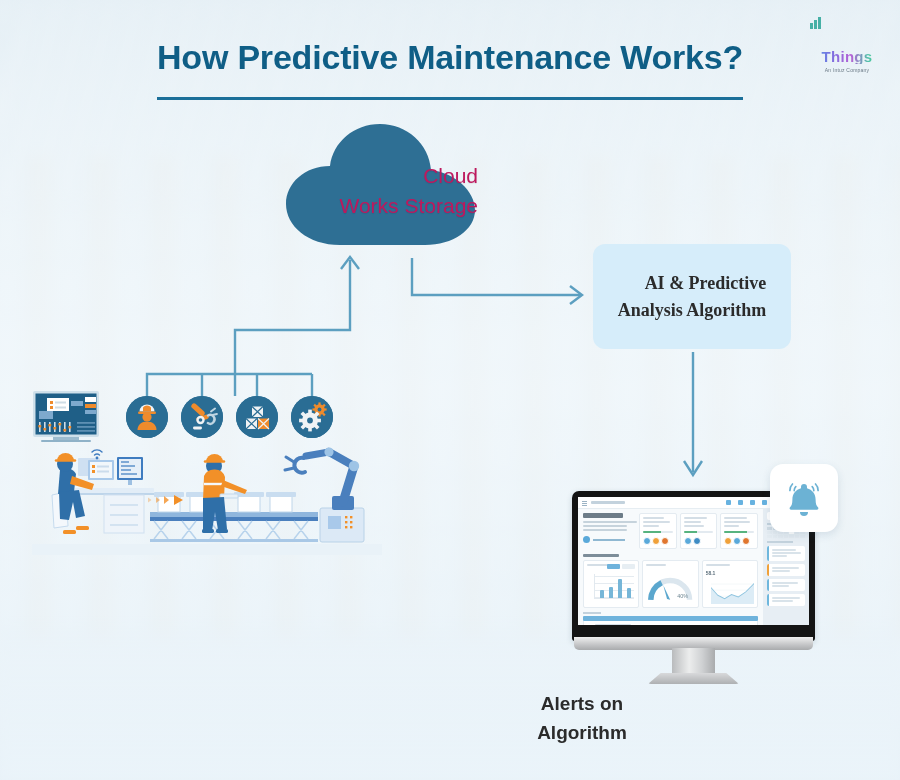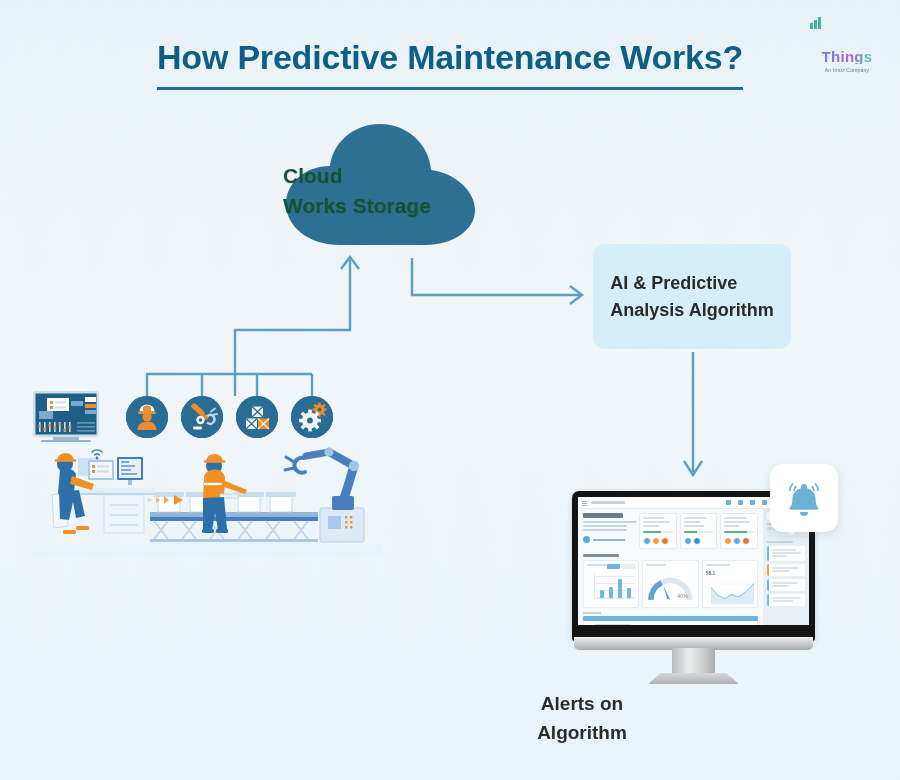--- a/index.html
+++ b/index.html
@@ -49,41 +49,41 @@
     -webkit-background-clip:text;background-clip:text;color:transparent;margin-top:37px;
   }
   .logo-bars{position:absolute;left:2px;top:3px;display:flex;gap:1px;align-items:flex-end;height:14px;}
   .logo-bars i{display:block;width:3px;background:#46b0a6;}
   .logo-tag{font-size:5px;color:#6b7a86;margin-top:3px;letter-spacing:.2px;}
 
   
   .title-wrap{position:absolute;left:0;top:38px;width:900px;text-align:center;}
   .title{
     font-size:34px;font-weight:bold;color:#0f5e86;letter-spacing:-.2px;
-    display:inline-block;padding-bottom:10px;
+    display:inline-block;padding-bottom:20px;
     border-bottom:3px solid #1b6f99;
   }
 
   
   .cloud{position:absolute;left:283px;top:121px;width:195px;height:125px;}
   .cloud svg{position:absolute;inset:0;}
   .cloud-text{
-    position:absolute;left:0;top:40px;width:195px;text-align:left;
-    color:#14532d;font-size:21px;font-weight:bold;line-height:1.42;
+    position:absolute;left:0;top:40px;width:195px;text-align:right;
+    color:#be185d;font-size:21px;font-weight:normal;line-height:1.42;
     text-shadow:0 1px 1px rgba(0,0,0,.08);
   }
 
   
   .aibox{
     position:absolute;left:593px;top:244px;width:198px;height:105px;
     background:#d6edfa;border-radius:12px;
     display:flex;align-items:center;justify-content:center;
   }
   .aibox-text{
-    text-align:left;color:#2b2b2b;font-size:18px;font-weight:bold;line-height:1.45;
+    text-align:right;color:#2b2b2b;font-size:18px;font-weight:bold;line-height:1.45;font-family:Liberation Serif, serif;
   }
 
   
   .conn{position:absolute;left:0;top:0;width:900px;height:780px;pointer-events:none;}
 
   
   .icons{position:absolute;left:126px;top:396px;width:210px;height:44px;}
   .ic{position:absolute;top:0;width:42px;height:42px;border-radius:50%;background:#2a6d94;}
   .ic svg{position:absolute;left:0;top:0;}
 

